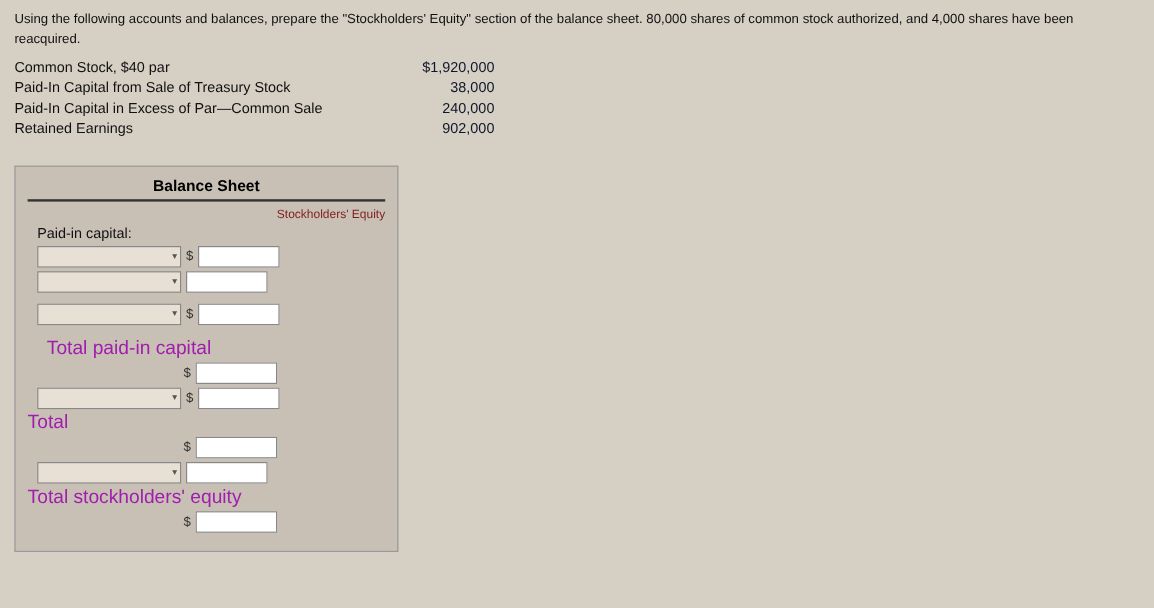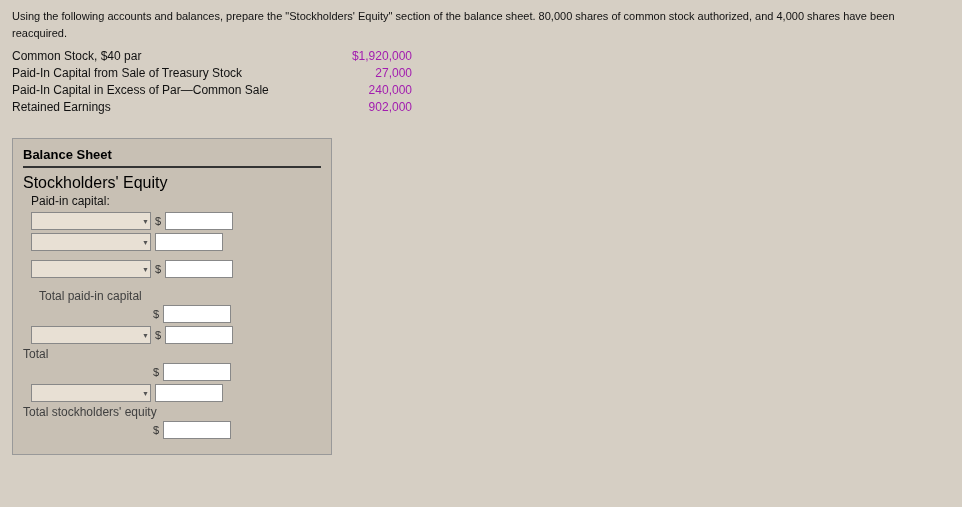--- a/index.html
+++ b/index.html
@@ -25,43 +25,44 @@
       margin-bottom: 3px;
     }
     .accounts-table .label {
       width: 280px;
       color: #111;
       font-size: 12px;
     }
     .accounts-table .value {
       width: 120px;
       text-align: right;
-      color: #a21caf;
+      color: #0f172a;
       font-size: 12px;
     }
 
     
     .balance-sheet-container {
       background: #c8c0b4;
       padding: 8px 10px 12px 10px;
       width: 320px;
       border: 1px solid #999;
     }
     .balance-sheet-title {
-      text-align: left;
+      text-align: center;
       font-weight: bold;
       font-size: 13px;
       border-bottom: 2px solid #333;
       padding-bottom: 4px;
       margin-bottom: 6px;
     }
     .section-label {
-      font-size: 16px;
-      color: #000000;
+      font-size: 10px;
+      color: #7f1d1d;
       margin-bottom: 2px;
+      text-align: right;
     }
     .sub-label {
       font-size: 12px;
       color: #111;
       margin-bottom: 4px;
     }
     .input-row {
       display: flex;
       align-items: center;
       margin-bottom: 3px;
@@ -106,40 +107,40 @@
       color: #333;
       line-height: 18px;
     }
     .indented {
       margin-left: 8px;
     }
     .indented2 {
       margin-left: 16px;
     }
     .total-label {
-      font-size: 12px;
-      color: #404040;
+      font-size: 16px;
+      color: #a21caf;
       margin-bottom: 2px;
       margin-top: 2px;
     }
     .spacer { height: 6px; }
   </style>
 </head>
 <body>
 
 <p class="instructions">Using the following accounts and balances, prepare the "Stockholders' Equity" section of the balance sheet. 80,000 shares of common stock authorized, and 4,000 shares have been reacquired.</p>
 
 <div class="accounts-table">
 <div class="row">
       <div class="label">Common Stock, $40 par</div>
       <div class="value">$1,920,000</div>
     </div>
     <div class="row">
       <div class="label">Paid-In Capital from Sale of Treasury Stock</div>
-      <div class="value">27,000</div>
+      <div class="value">38,000</div>
     </div>
     <div class="row">
       <div class="label">Paid-In Capital in Excess of Par—Common Sale</div>
       <div class="value">240,000</div>
     </div>
     <div class="row">
       <div class="label">Retained Earnings</div>
       <div class="value">902,000</div>
     </div>
   </div>

